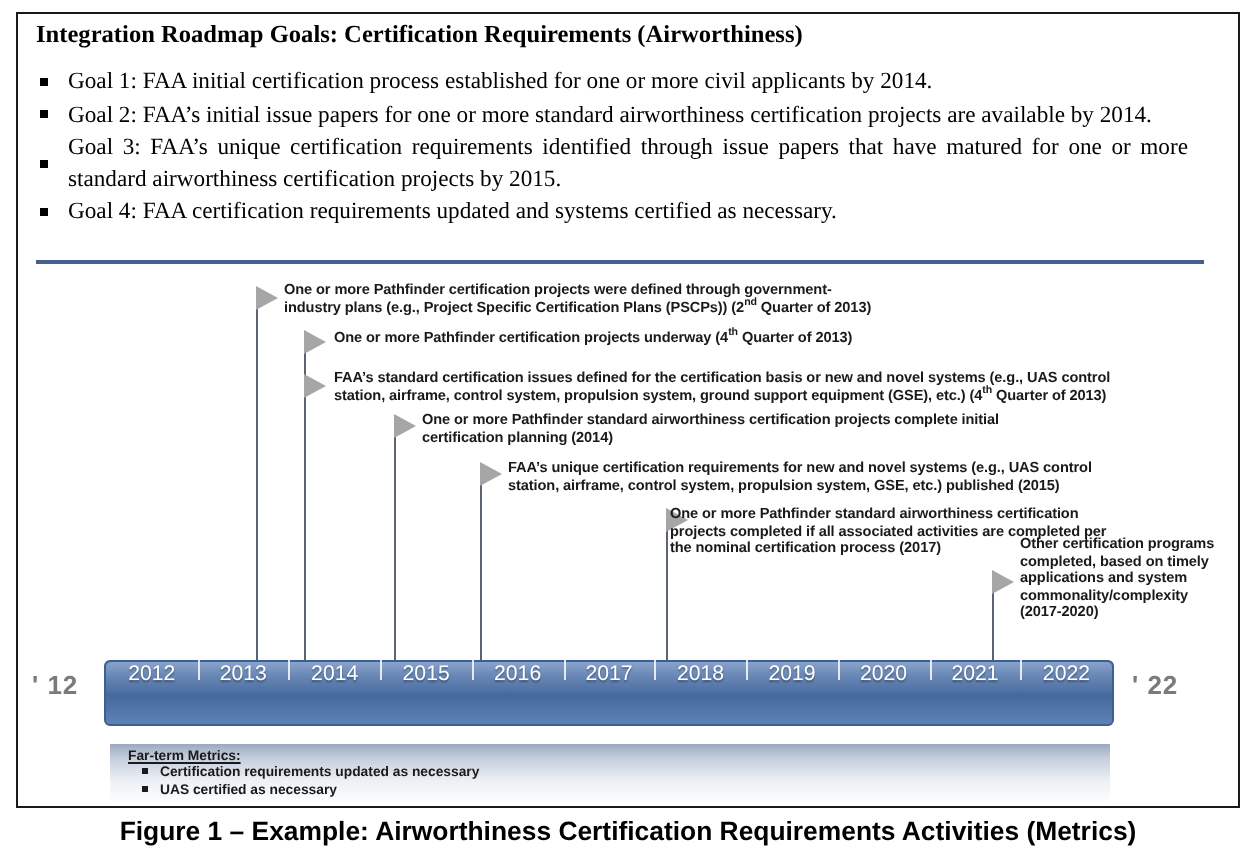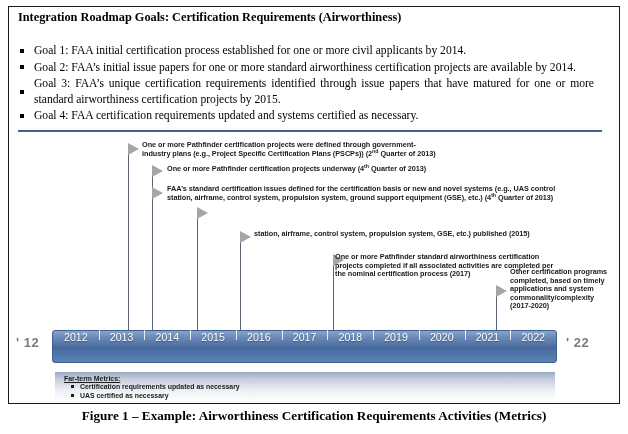--- a/index.html
+++ b/index.html
@@ -30,21 +30,21 @@
     position:absolute;
     left:18px; top:10px;
     width:580px;
   }
   .goals-title {
     font-family:"Liberation Serif", serif;
     font-weight:bold;
     font-size:12.3px;
     color:#000;
     line-height:15px;
-    margin-bottom:18px;
+    margin-bottom:8px;
   }
   .goal-row {
     display:flex;
     align-items:center;
     margin-bottom:1px;
   }
   .goal-bullet {
     width:16px;
     flex:0 0 16px;
     color:#000;
@@ -186,21 +186,21 @@
   }
   .metrics-bullet { width:9px; flex:0 0 9px; }
   .metrics-bullet span { display:inline-block;width:3px;height:3px;background:#1a1a1a;vertical-align:middle;margin-bottom:1px;}
 
   
   .caption {
     position:absolute;
     left:0; top:408px;
     width:628px;
     text-align:center;
-    font-family:Liberation Serif, serif;
+    font-family:Liberation Sans, sans-serif;
     font-weight:bold;
     font-size:13.2px;
     color:#000;
   }
 </style>
 </head>
 <body>
 
 <div class="page">
   <div class="frame"></div>
@@ -251,22 +251,27 @@
 
   <div class="callout" style="left:167px; top:165px; width:400px;">
     <div>One or more Pathfinder certification projects underway (4<sup>th</sup> Quarter of 2013)</div>
   </div>
 
   <div class="callout" style="left:167px; top:185px; width:455px;">
     <div>FAA’s standard certification issues defined for the certification basis or new and novel systems (e.g., UAS control</div>
     <div>station, airframe, control system, propulsion system, ground support equipment (GSE), etc.) (4<sup>th</sup> Quarter of 2013)</div>
   </div>
 
+  <div class="callout" style="left:211px; top:206px; width:360px;">
+    <div>One or more Pathfinder standard airworthiness certification projects complete initial</div>
+    <div>certification planning (2014)</div>
+  </div>
 
   <div class="callout" style="left:254px; top:230px; width:350px;">
+    <div>FAA’s unique certification requirements for new and novel systems (e.g., UAS control</div>
     <div>station, airframe, control system, propulsion system, GSE, etc.) published (2015)</div>
   </div>
 
   <div class="callout" style="left:335px; top:253px; width:265px;">
     <div>One or more Pathfinder standard airworthiness certification</div>
     <div>projects completed if all associated activities are completed per</div>
     <div>the nominal certification process (2017)</div>
   </div>
 
   <div class="callout" style="left:510px; top:268px; width:110px;">

